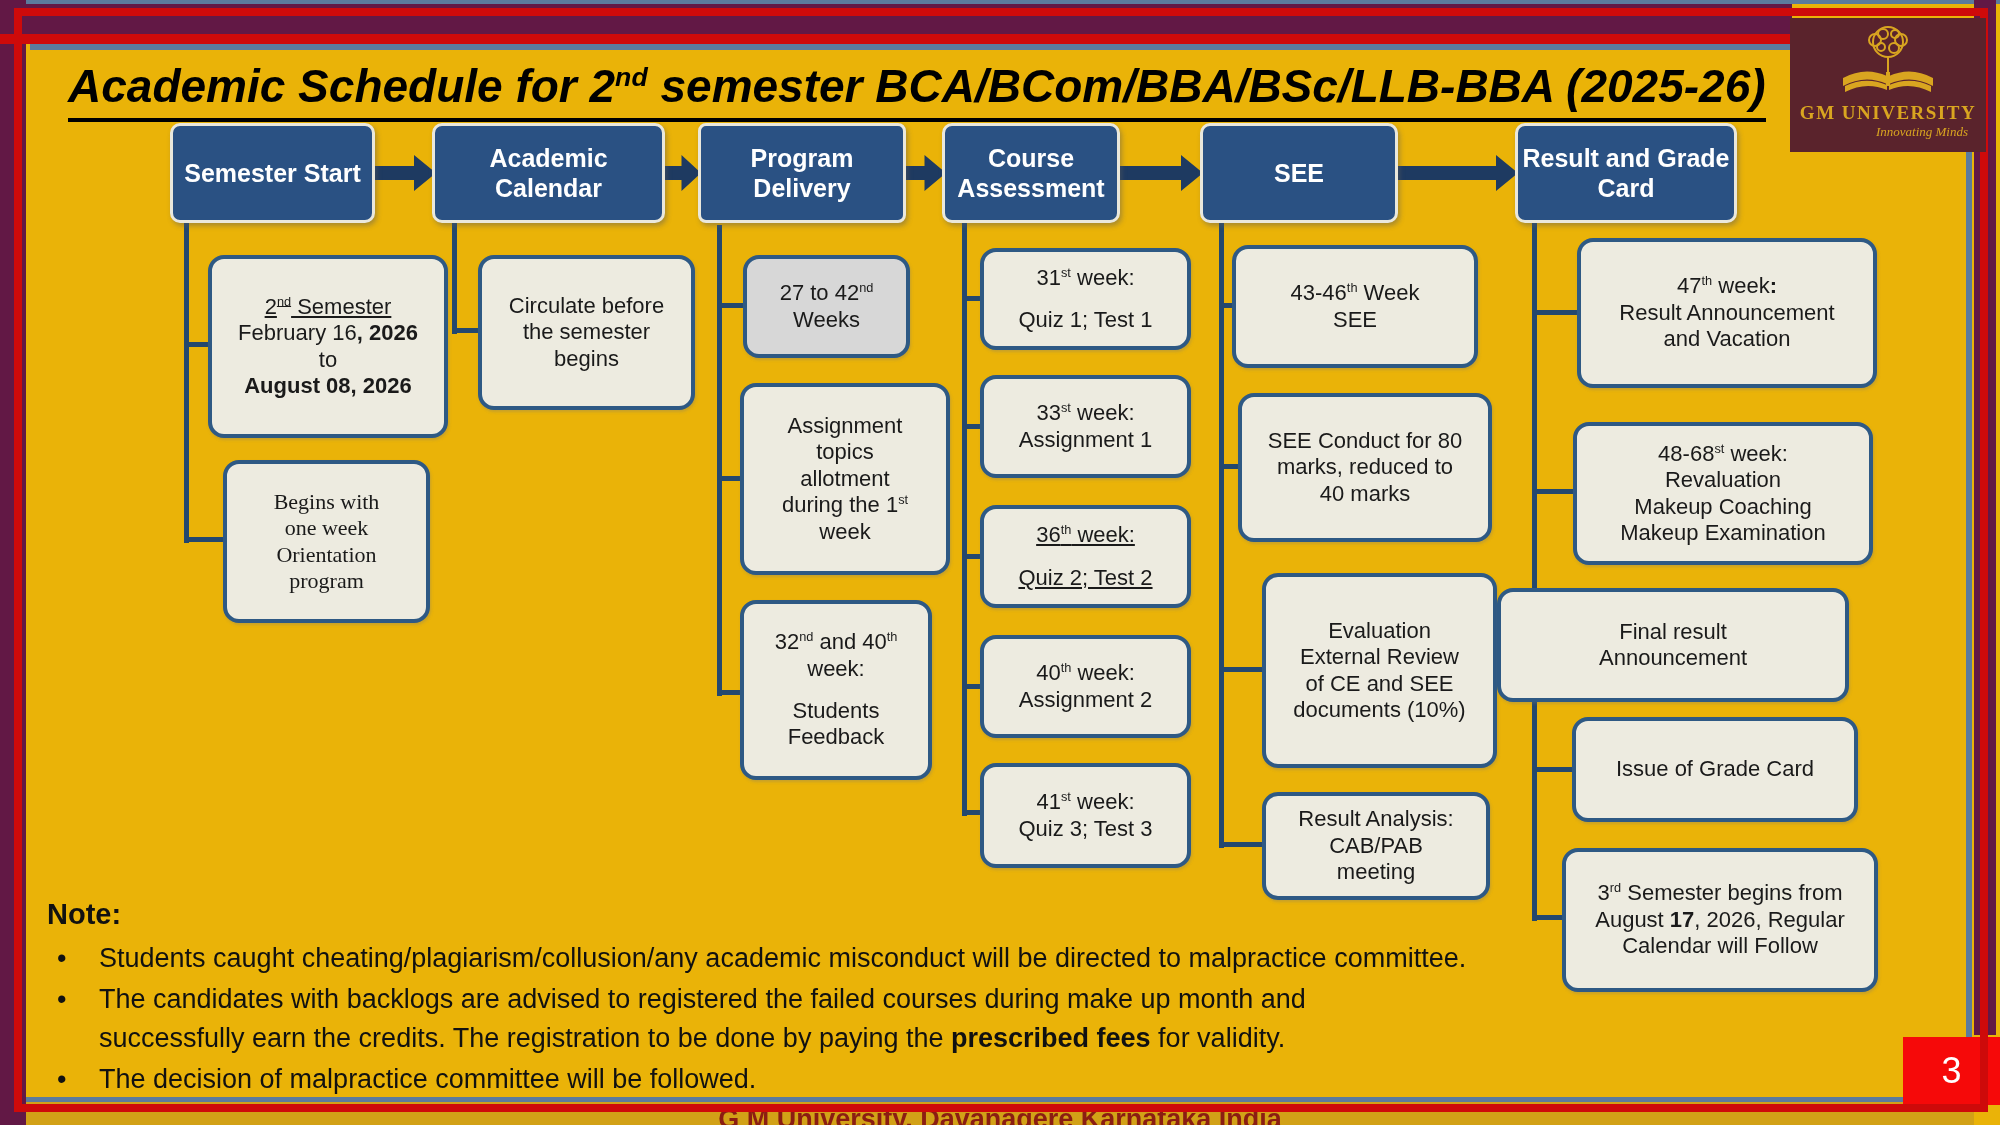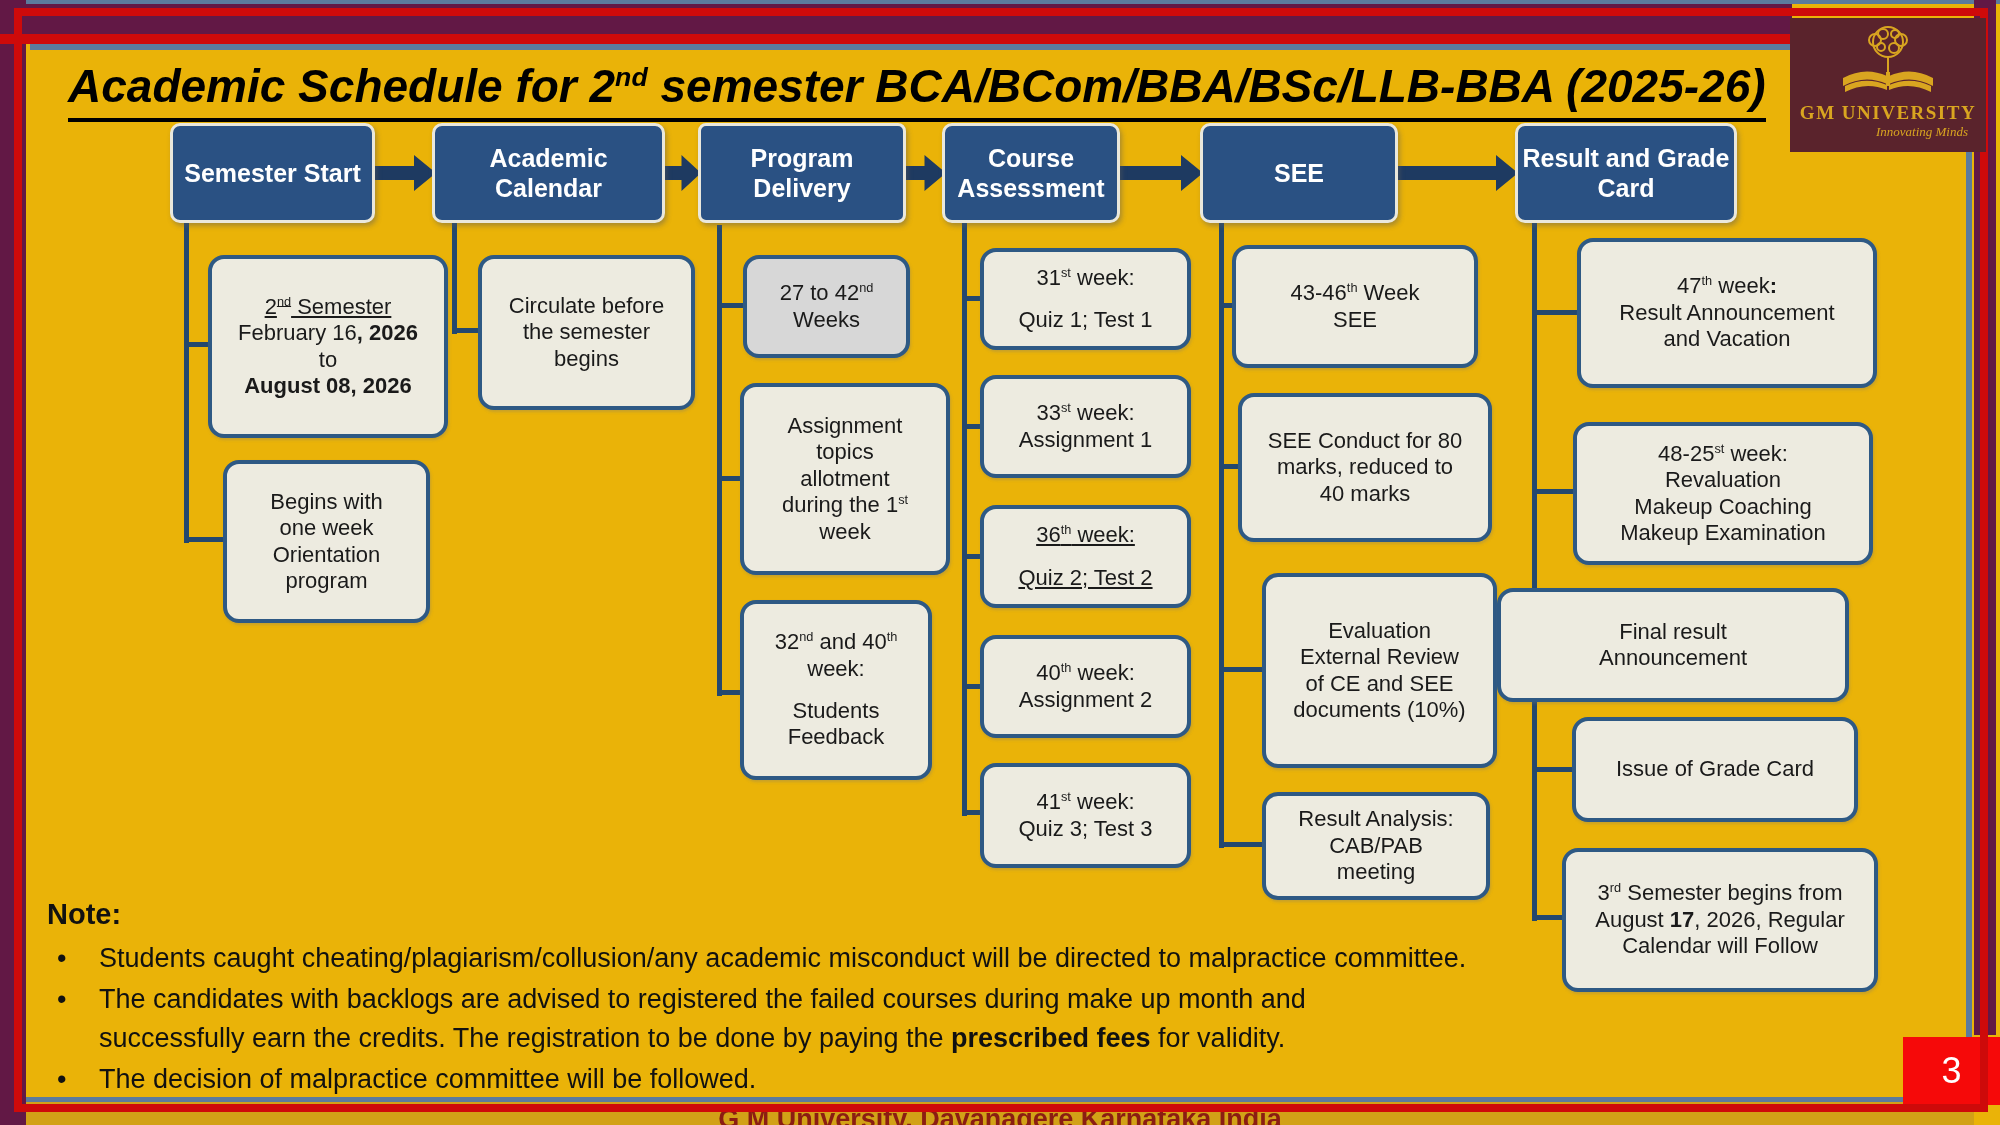--- a/index.html
+++ b/index.html
@@ -92,21 +92,21 @@
     <div class="logo-tag">Innovating Minds</div>
   </div>
 
   <div id="flow">
       <div class="hbox" style="left: 170px; top: 123px; width: 205px; height: 100px;">
         <span>Semester Start</span>
       </div>
       <div class="cbox" style="left: 208px; top: 255px; width: 240px; height: 183px;">
         <div class="para"><span style="text-decoration: underline;">2</span><sup style="text-decoration: underline;">nd</sup><span style="text-decoration: underline;"> Semester</span><br><span>February 16</span><span style="font-weight: bold;">, 2026</span><br><span>to</span><br><span style="font-weight: bold;">August 08, 2026</span></div>
       </div>
-      <div class="cbox" style="left: 223px; top: 460px; width: 207px; height: 163px;">
+      <div class="cbox" style="left: 223px; top: 460px; width: 207px; height: 163px; font-family: Liberation Serif, serif;">
         <div class="para"><span>Begins with</span><br><span>one week</span><br><span>Orientation</span><br><span>program</span></div>
       </div>
       <div class="hbox" style="left: 432px; top: 123px; width: 233px; height: 100px;">
         <span>Academic Calendar</span>
       </div>
       <div class="cbox" style="left: 478px; top: 255px; width: 217px; height: 155px;">
         <div class="para"><span>Circulate before</span><br><span>the semester</span><br><span>begins</span></div>
       </div>
       <div class="hbox" style="left: 698px; top: 123px; width: 208px; height: 100px; border-radius: 8px;">
         <span>Program Delivery</span>
@@ -156,21 +156,21 @@
       <div class="cbox" style="left: 1262px; top: 792px; width: 228px; height: 108px;">
         <div class="para"><span>Result Analysis:</span><br><span>CAB/PAB</span><br><span>meeting</span></div>
       </div>
       <div class="hbox" style="left: 1515px; top: 123px; width: 222px; height: 100px;">
         <span>Result and Grade Card</span>
       </div>
       <div class="cbox" style="left: 1577px; top: 238px; width: 300px; height: 150px;">
         <div class="para"><span>47</span><sup>th</sup><span> week</span><span style="font-weight: bold;">:</span><br><span>Result Announcement</span><br><span>and Vacation</span></div>
       </div>
       <div class="cbox" style="left: 1573px; top: 422px; width: 300px; height: 143px;">
-        <div class="para"><span>48-25</span><sup>st</sup><span> week:</span><br><span>Revaluation</span><br><span>Makeup Coaching</span><br><span>Makeup Examination</span></div>
+        <div class="para"><span>48-68</span><sup>st</sup><span> week:</span><br><span>Revaluation</span><br><span>Makeup Coaching</span><br><span>Makeup Examination</span></div>
       </div>
       <div class="cbox" style="left: 1497px; top: 588px; width: 352px; height: 114px;">
         <div class="para"><span>Final result</span><br><span>Announcement</span></div>
       </div>
       <div class="cbox" style="left: 1572px; top: 717px; width: 286px; height: 105px;">
         <div class="para"><span>Issue of Grade Card</span></div>
       </div>
       <div class="cbox" style="left: 1562px; top: 848px; width: 316px; height: 144px;">
         <div class="para"><span>3</span><sup>rd</sup><span> Semester begins from</span><br><span>August </span><span style="font-weight: bold;">17</span><span>, 2026, Regular</span><br><span>Calendar will Follow</span></div>
       </div>

